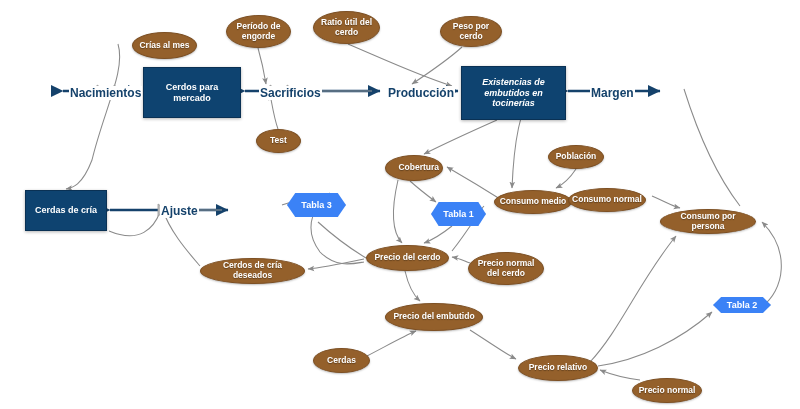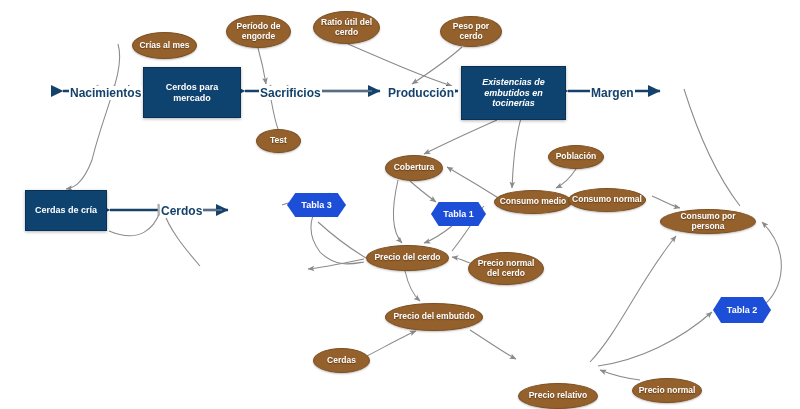--- a/index.html
+++ b/index.html
@@ -12,21 +12,21 @@
         text-align:center;color:#ffffff;font-weight:bold;line-height:1.15;
         box-sizing:border-box;}
 
   .aux{border-radius:50%;background:#94602b;border:1px solid #7d5024;
        font-size:8.5px;text-shadow:0 1px 1px rgba(0,0,0,.35);
        box-shadow:0 1px 2px rgba(0,0,0,.25);padding:0 3px;}
 
   .stock{background:#0e4370;border:1px solid #0a3154;font-size:9px;
          box-shadow:0 1px 3px rgba(0,0,0,.3);padding:0 4px;}
 
-  .table-hex{background:#1d4ed8;font-size:9px;
+  .table-hex{background:#3b82f6;font-size:9px;
        clip-path:polygon(14% 0,86% 0,100% 50%,86% 100%,14% 100%,0 50%);
        box-shadow:0 1px 2px rgba(0,0,0,.2);justify-content:center;}
 
   .flowlabel{position:absolute;color:#15426b;font-size:12px;font-weight:bold;
              white-space:nowrap;background:#fff;padding:0 1px;}
 </style>
 </head>
 <body>
 
 <div id="stage">
@@ -110,63 +110,66 @@
   </div>
   <div class="node aux" style="left:313px;top:11px;width:67px;height:33px;">
     <span>Ratio útil del cerdo</span>
   </div>
   <div class="node aux" style="left:440px;top:16px;width:62px;height:31px;">
     <span>Peso por cerdo</span>
   </div>
   <div class="node aux" style="left:256px;top:129px;width:45px;height:24px;">
     <span>Test</span>
   </div>
-  <div class="node aux" style="left:385px;top:155px;width:58px;height:26px;">
+  <div class="node aux" style="left:385px;top:155px;width:58px;height:26px;justify-content:flex-end;">
     <span>Cobertura</span>
   </div>
   <div class="node aux" style="left:548px;top:145px;width:56px;height:24px;justify-content:center;">
     <span>Población</span>
   </div>
   <div class="node aux" style="left:494px;top:190px;width:78px;height:24px;">
     <span>Consumo medio</span>
   </div>
   <div class="node aux" style="left:568px;top:188px;width:78px;height:24px;">
     <span>Consumo normal</span>
   </div>
   <div class="node aux" style="left:660px;top:209px;width:96px;height:25px;">
     <span>Consumo por persona</span>
   </div>
   <div class="node aux" style="left:366px;top:245px;width:83px;height:26px;">
     <span>Precio del cerdo</span>
   </div>
   <div class="node aux" style="left:468px;top:252px;width:76px;height:33px;">
     <span>Precio normal del cerdo</span>
   </div>
+  <div class="node aux" style="left:200px;top:258px;width:105px;height:26px;">
+    <span>Cerdos de cría deseados</span>
+  </div>
   <div class="node aux" style="left:385px;top:303px;width:98px;height:28px;">
     <span>Precio del embutido</span>
   </div>
   <div class="node aux" style="left:313px;top:348px;width:57px;height:25px;">
     <span>Cerdas</span>
   </div>
-  <div class="node aux" style="left:518px;top:355px;width:80px;height:26px;margin-top:28px;">
+  <div class="node aux" style="left:518px;top:355px;width:80px;height:26px;">
     <span>Precio relativo</span>
   </div>
   <div class="node aux" style="left:632px;top:378px;width:70px;height:25px;">
     <span>Precio normal</span>
   </div>
 
   <div class="node table-hex" style="left:287px;top:193px;width:59px;height:24px;">
     <span>Tabla 3</span>
   </div>
   <div class="node table-hex" style="left:431px;top:202px;width:55px;height:24px;">
     <span>Tabla 1</span>
   </div>
-  <div class="node table-hex" style="left:713px;top:297px;width:58px;height:26px;">
+  <div class="node table-hex" style="left:713px;top:297px;width:58px;height:16px;">
     <span>Tabla 2</span>
   </div>
 
   <div class="flowlabel" style="left:69px;top:86px;"><span>Nacimientos</span></div>
   <div class="flowlabel" style="left:259px;top:86px;"><span>Sacrificios</span></div>
   <div class="flowlabel" style="left:387px;top:86px;"><span>Producción</span></div>
   <div class="flowlabel" style="left:590px;top:86px;"><span>Margen</span></div>
-  <div class="flowlabel" style="left:160px;top:204px;"><span>Cerdos</span></div>
+  <div class="flowlabel" style="left:160px;top:204px;"><span>Ajuste</span></div>
 
 </div>
 
 </body></html>

